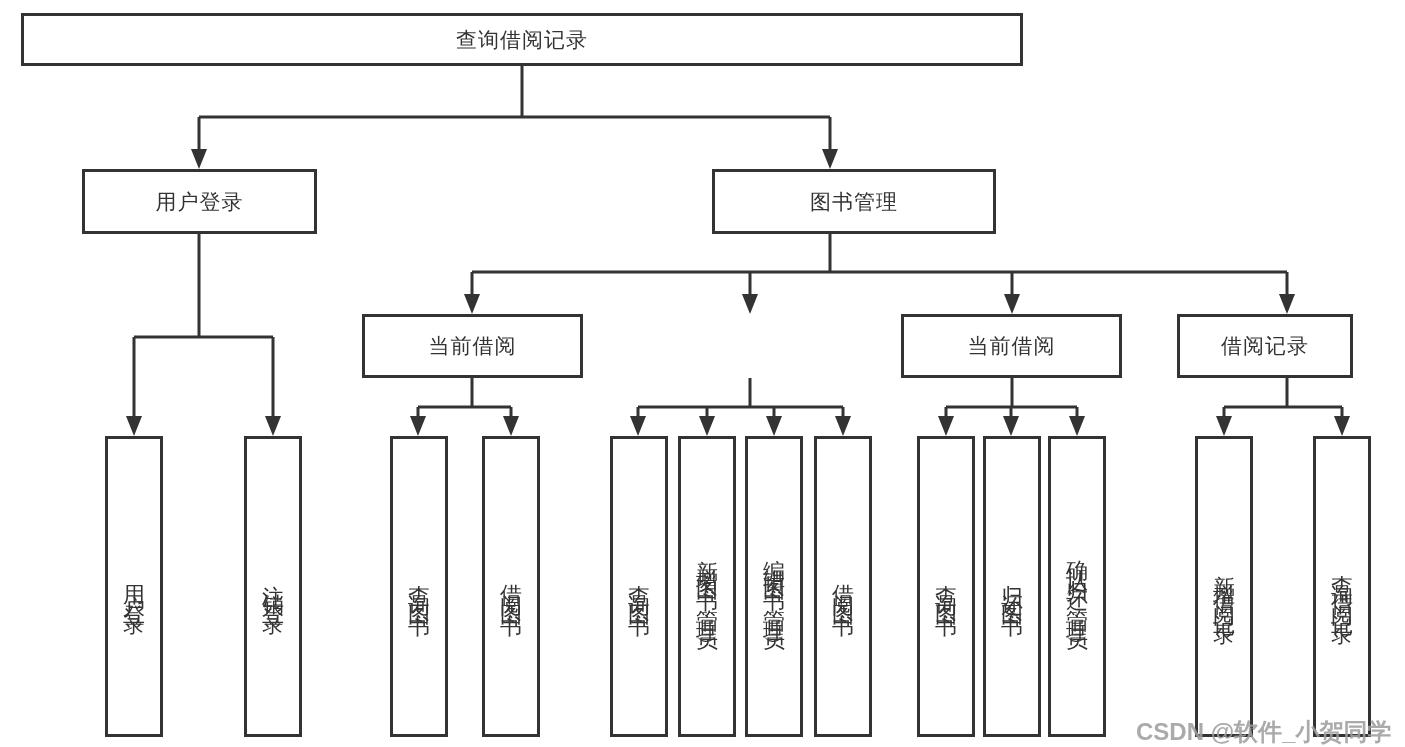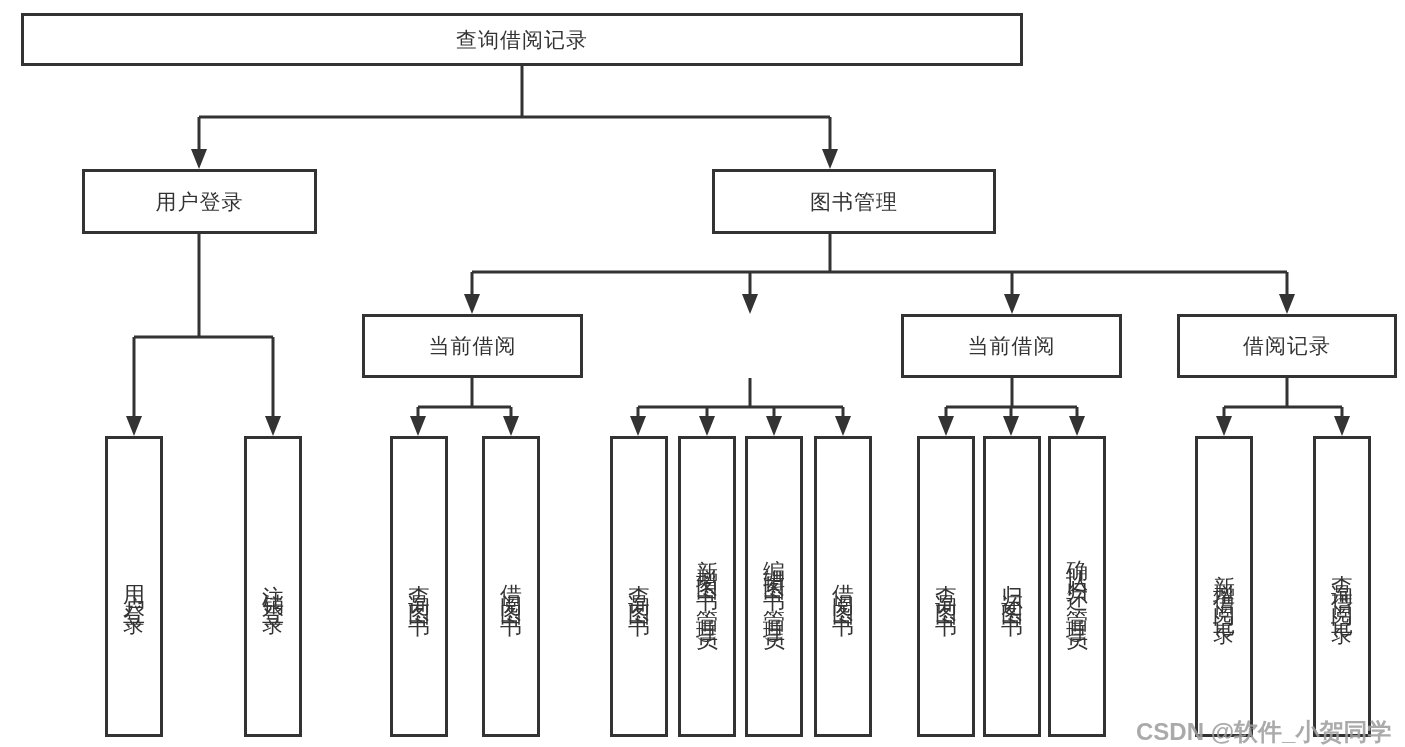--- a/index.html
+++ b/index.html
@@ -150,21 +150,21 @@
   <div class="hbox" style="left:712px; top:169px; width:284px; height:65px;">
     <span>图书管理</span>
   </div>
 
   <div class="hbox" style="left:362px; top:314px; width:221px; height:64px;">
     <span>当前借阅</span>
   </div>
   <div class="hbox" style="left:901px; top:314px; width:221px; height:64px;">
     <span>当前借阅</span>
   </div>
-  <div class="hbox" style="left:1177px; top:314px; width:220px; height:64px;">
+  <div class="hbox" style="left:1177px; top:314px; width:176px; height:64px;">
     <span>借阅记录</span>
   </div>
 
   <div class="leaf" style="left:105px;">
     <span class="vtext">用户登录</span>
   </div>
   <div class="leaf" style="left:244px;">
     <span class="vtext">注销登录</span>
   </div>
 

